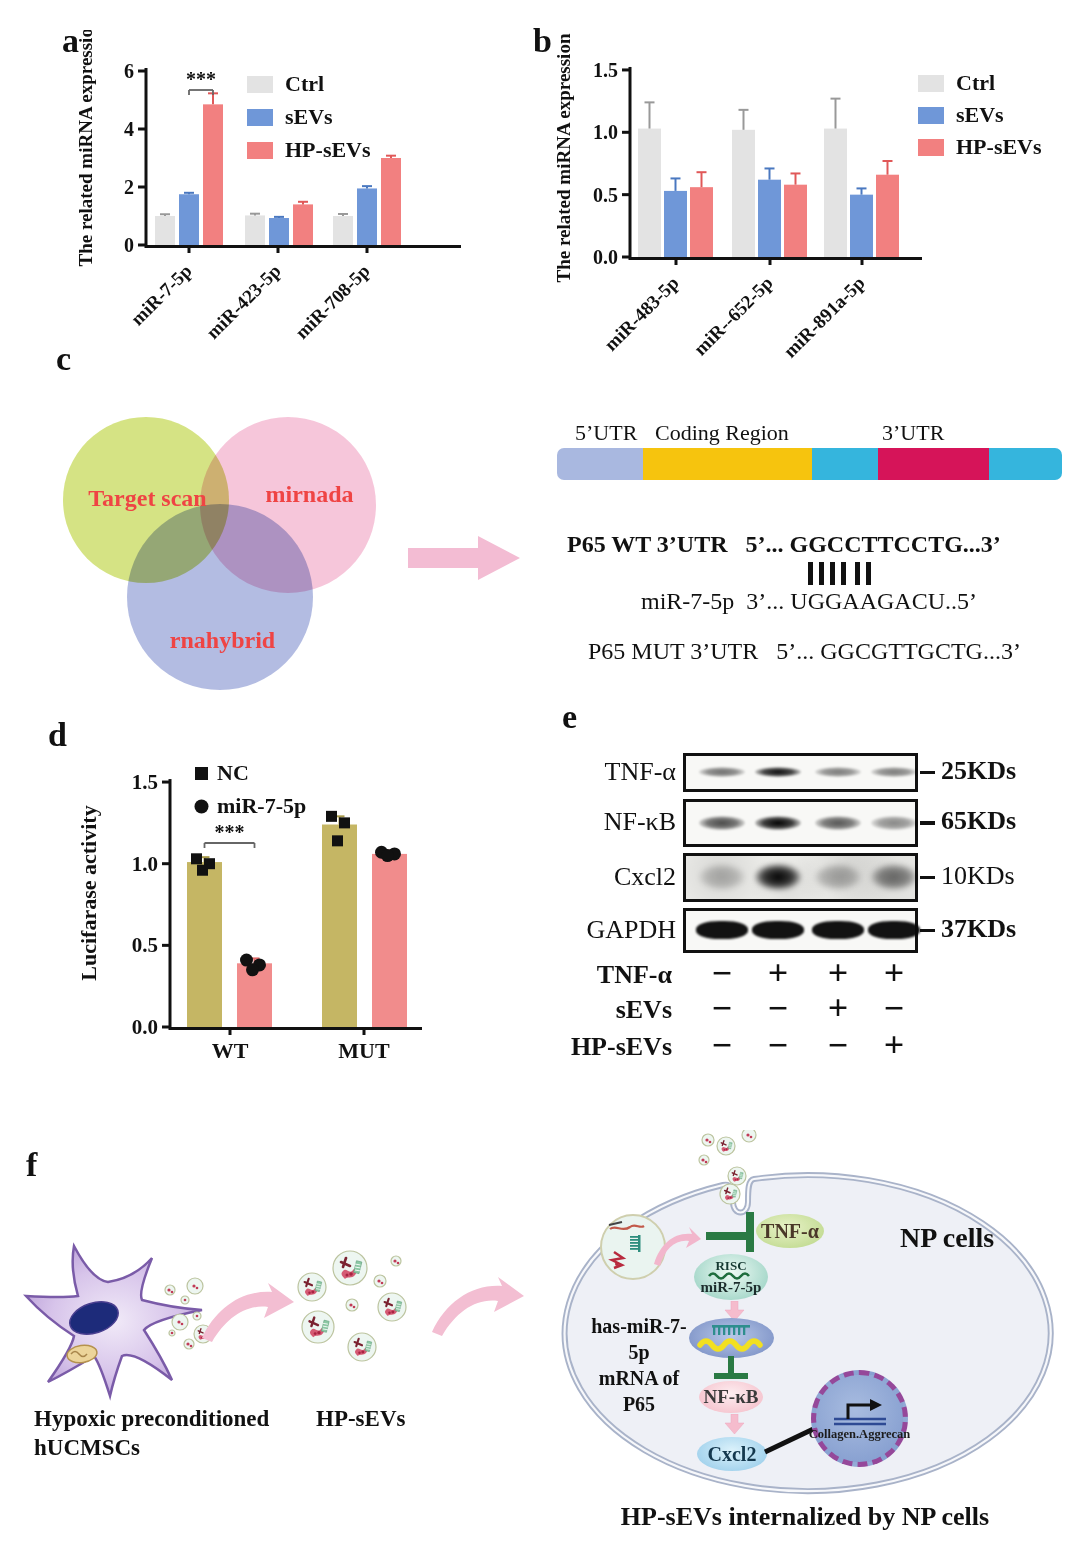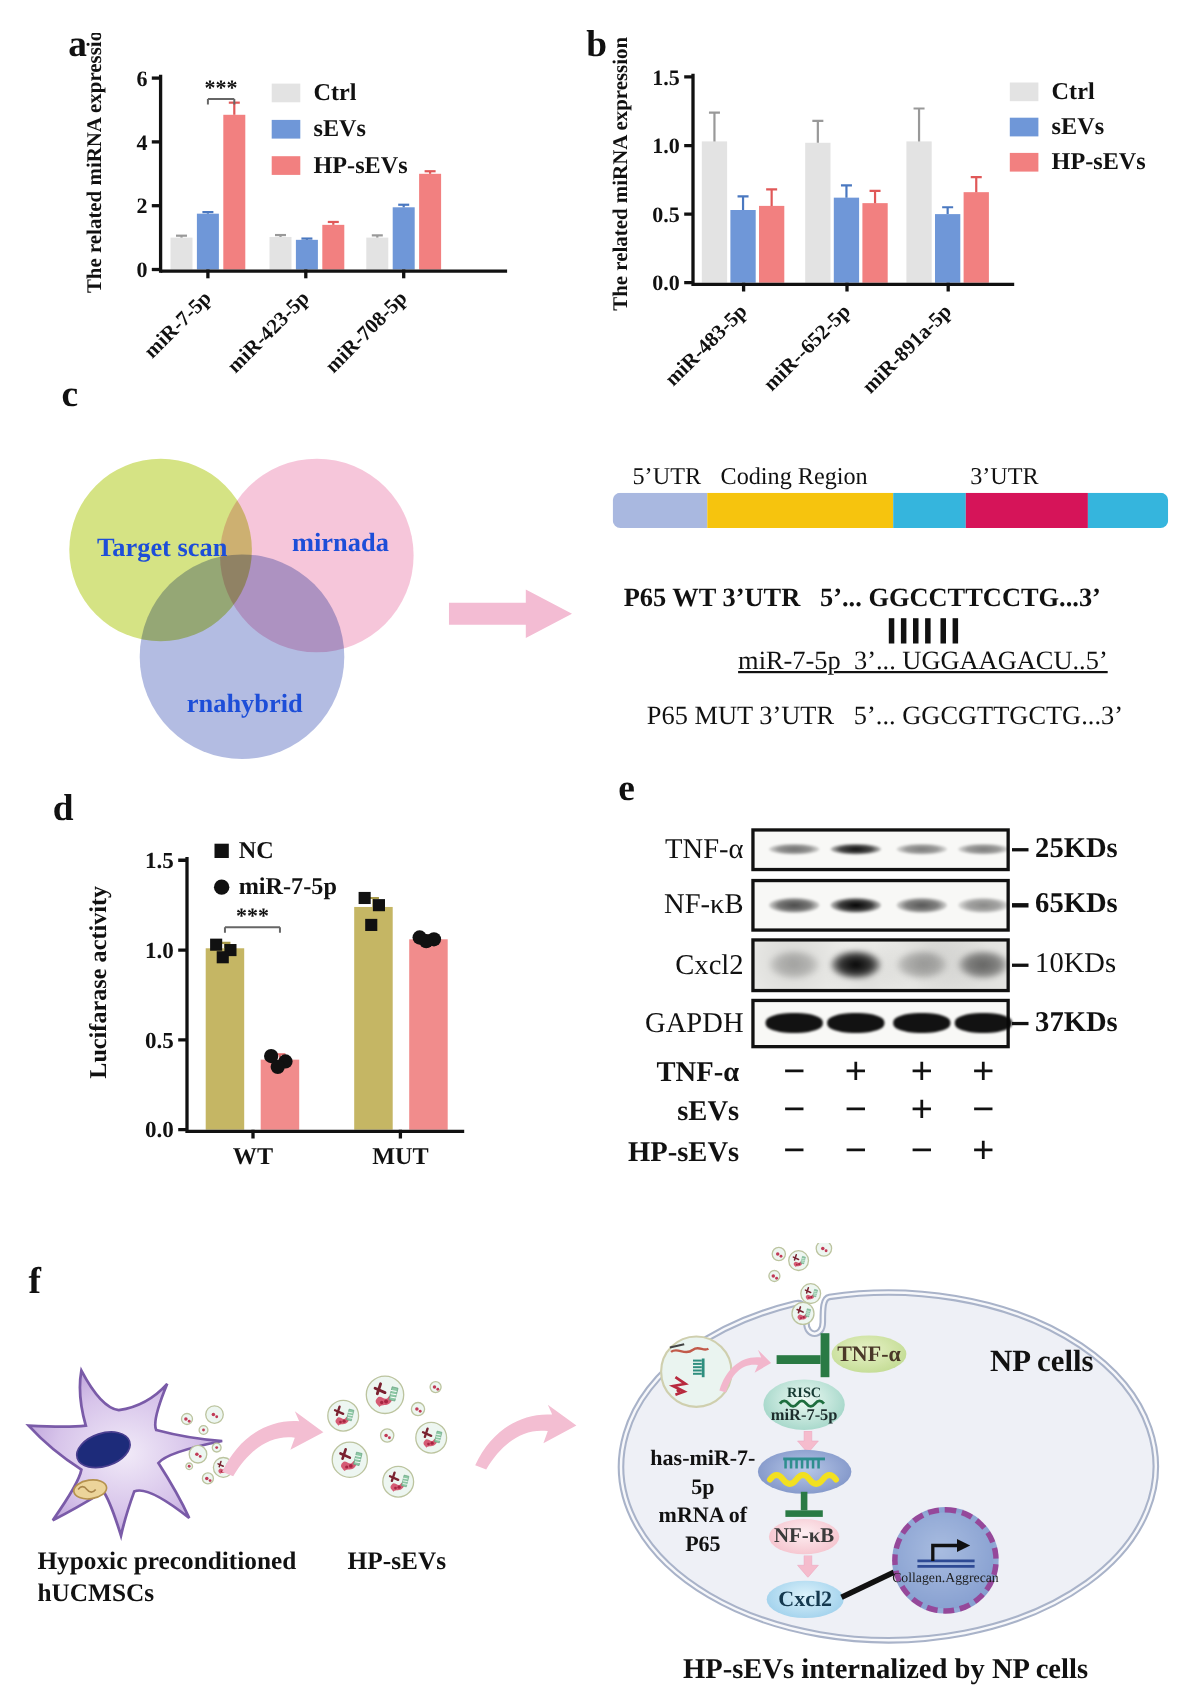--- a/index.html
+++ b/index.html
@@ -2,21 +2,21 @@
 <html><head>
 <meta charset="utf-8">
 <style>
   html,body{margin:0;padding:0;background:#fff;}
   .page{position:relative;width:1080px;height:1546px;background:#fff;overflow:hidden;
         font-family:"Liberation Serif",serif;color:#111;}
   .abs{position:absolute;}
   .plabel{font-size:34px;font-weight:bold;}
   .heading{font-size:27px;font-weight:bold;}
   .venn-circle{position:absolute;border-radius:50%;mix-blend-mode:multiply;}
-  .venn-label{position:absolute;font-size:24px;font-weight:bold;color:#1d4ed8;text-align:center;}
+  .venn-label{position:absolute;font-size:24px;font-weight:bold;color:#ef4444;text-align:center;}
   .gene-label{font-size:22px;}
   .gene-bar{position:absolute;display:flex;height:32px;width:505px;border-radius:7px;overflow:hidden;}
   .seq{white-space:pre;font-size:24px;}
   .pairbar{position:absolute;width:4.5px;height:23px;background:#111;}
   .blot-box{position:absolute;border:3.5px solid #111;background:#f8f8f6;box-sizing:border-box;}
   .blot-box.noisy{background:
      radial-gradient(circle at 15% 40%, rgba(0,0,0,.10), transparent 28%),
      radial-gradient(circle at 45% 70%, rgba(0,0,0,.08), transparent 30%),
      radial-gradient(circle at 70% 30%, rgba(0,0,0,.10), transparent 32%),
      radial-gradient(circle at 90% 60%, rgba(0,0,0,.08), transparent 30%),#efefec;}
@@ -224,21 +224,21 @@
 
   <div class="abs seq" style="left:567px;top:531px;font-weight:bold;">P65 WT 3’UTR   5’... GGCCTTCCTG...3’</div>
   <div id="pair-bars" class="abs" style="left:808px;top:562px;width:80px;height:23px;">
       <div class="pairbar" style="left: 0px;"></div>
       <div class="pairbar" style="left: 11px;"></div>
       <div class="pairbar" style="left: 22px;"></div>
       <div class="pairbar" style="left: 33px;"></div>
       <div class="pairbar" style="left: 47px;"></div>
       <div class="pairbar" style="left: 58px;"></div>
     </div>
-  <div class="abs seq" style="left:671px;top:588px;text-decoration:underline;">miR-7-5p  3’... UGGAAGACU..5’</div>
+  <div class="abs seq" style="left:641px;top:588px;">miR-7-5p  3’... UGGAAGACU..5’</div>
   <div class="abs seq" style="left:588px;top:638px;">P65 MUT 3’UTR   5’... GGCGTTGCTG...3’</div>
 
   <div id="panel-e"></div>
 
   <svg class="abs" style="left:22px;top:1238px;" width="200" height="170">
     <defs>
       <radialGradient id="cellgrad" cx="50%" cy="50%" r="65%">
         <stop offset="0%" stop-color="#f1eaf8"></stop>
           <stop offset="55%" stop-color="#d7c4ea"></stop>
           <stop offset="100%" stop-color="#b193d2"></stop>
@@ -547,21 +547,21 @@
     <polygon points="60,4 82,9 66,25" fill="#111"></polygon>
   </svg>
 
   <div class="node" style="left:811px;top:1370px;width:97px;height:97px;background:radial-gradient(circle at 45% 40%, #a8bce0, #7e98cc);border:5px dashed #95489a;box-sizing:border-box;">
     <svg width="72" height="32">
       <line x1="10" y1="24" x2="62" y2="24" stroke="#2e4a94" stroke-width="2.5"></line>
       <line x1="10" y1="29" x2="62" y2="29" stroke="#2e4a94" stroke-width="2.5"></line>
       <polyline points="24,24 24,10 48,10" stroke="#111" stroke-width="3" fill="none"></polyline>
       <polygon points="46,4 58,10 46,16" fill="#111"></polygon>
     </svg>
-    <span style="font-size:12.5px;font-weight:normal;color:#1c1c1c;text-align:right;">Collagen.Aggrecan</span>
+    <span style="font-size:12.5px;font-weight:bold;color:#1c1c1c;text-align:right;">Collagen.Aggrecan</span>
   </div>
 
   <div class="abs" style="left:540px;top:1502px;width:530px;text-align:center;font-size:26px;font-weight:bold;">HP-sEVs internalized by NP cells</div>
 
 <div style="left: 560px; top: 756.5px; width: 116px; text-align: right; font-size: 26px; position: absolute;">TNF-α</div>
     <div class="blot-box" style="left: 683px; top: 753px; width: 235px; height: 39px; position: absolute;">
       <div class="band" style="left: 12.5px; top: 11px; width: 46px; height: 10px; background: radial-gradient(rgba(0, 0, 0, 0.55) 0%, rgba(0, 0, 0, 0.41) 45%, rgba(0, 0, 0, 0) 80%); filter: blur(1.2px);"></div>
       <div class="band" style="left: 68.5px; top: 11px; width: 46px; height: 10px; background: radial-gradient(rgba(0, 0, 0, 0.95) 0%, rgba(0, 0, 0, 0.714) 45%, rgba(0, 0, 0, 0) 80%); filter: blur(1.2px);"></div>
       <div class="band" style="left: 128.5px; top: 11px; width: 46px; height: 10px; background: radial-gradient(rgba(0, 0, 0, 0.5) 0%, rgba(0, 0, 0, 0.376) 45%, rgba(0, 0, 0, 0) 80%); filter: blur(1.2px);"></div>
       <div class="band" style="left: 184.5px; top: 11px; width: 46px; height: 10px; background: radial-gradient(rgba(0, 0, 0, 0.5) 0%, rgba(0, 0, 0, 0.376) 45%, rgba(0, 0, 0, 0) 80%); filter: blur(1.2px);"></div>

